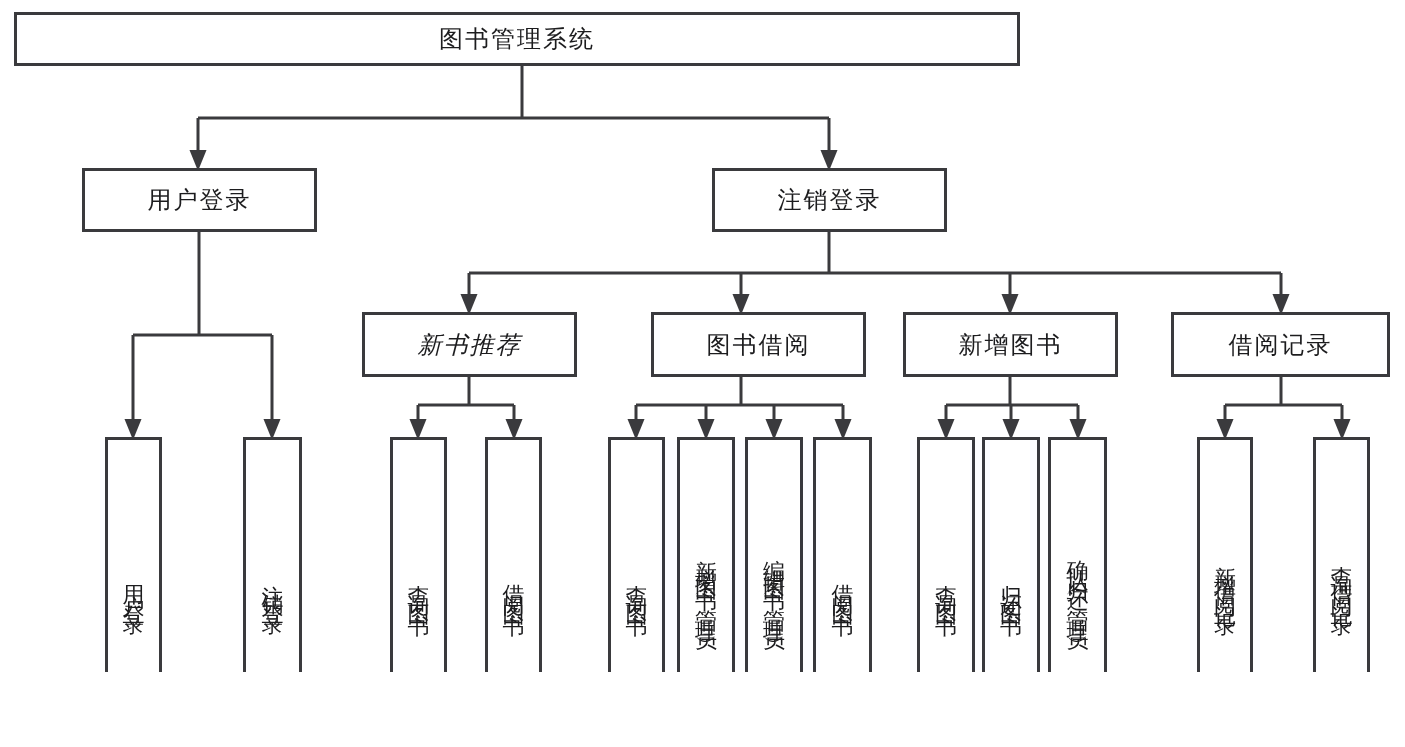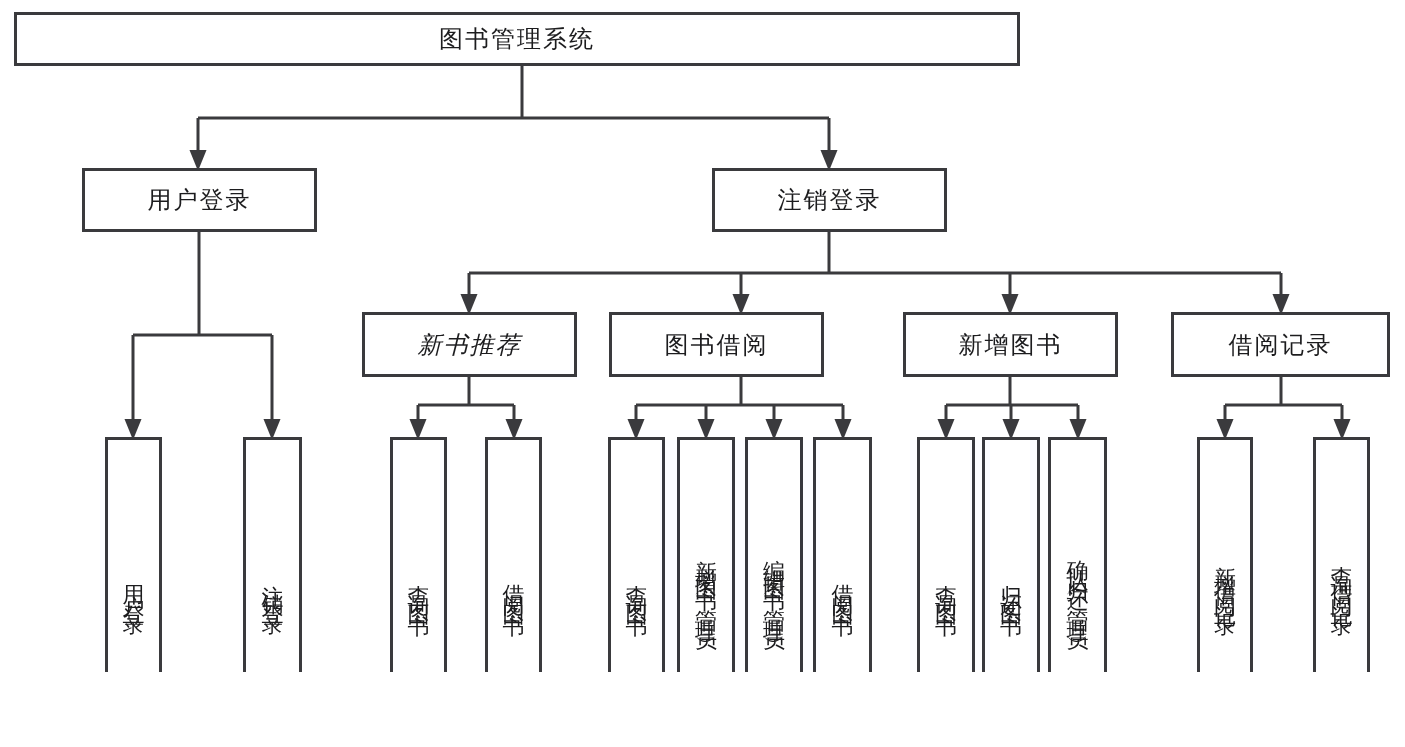--- a/index.html
+++ b/index.html
@@ -106,21 +106,21 @@
       <polygon points="1333.5,419 1350.5,419 1342,440"></polygon>
     </g>
   </svg>
 
   <div class="node hbox" style="left:14px; top:12px; width:1006px; height:54px;">图书管理系统</div>
 
   <div class="node hbox" style="left:82px; top:168px; width:235px; height:64px;">用户登录</div>
   <div class="node hbox" style="left:712px; top:168px; width:235px; height:64px;">注销登录</div>
 
   <div class="node hbox" style="left:362px; top:312px; width:215px; height:65px;font-style:italic;">新书推荐</div>
-  <div class="node hbox" style="left:609px; top:312px; width:215px; height:65px;">图书借阅</div>
+  <div class="node hbox" style="left:651px; top:312px; width:215px; height:65px;">图书借阅</div>
   <div class="node hbox" style="left:903px; top:312px; width:215px; height:65px;">新增图书</div>
   <div class="node hbox" style="left:1171px; top:312px; width:219px; height:65px;">借阅记录</div>
 
   <div class="node vbox" style="left:105px; top:437px; width:57px; height:299px;">用户登录</div>
   <div class="node vbox" style="left:243px; top:437px; width:59px; height:299px;">注销登录</div>
 
   <div class="node vbox" style="left:390px; top:437px; width:57px; height:299px;">查询图书</div>
   <div class="node vbox" style="left:485px; top:437px; width:57px; height:299px;">借阅图书</div>
 
   <div class="node vbox" style="left:608px; top:437px; width:57px; height:299px;">查询图书</div>

